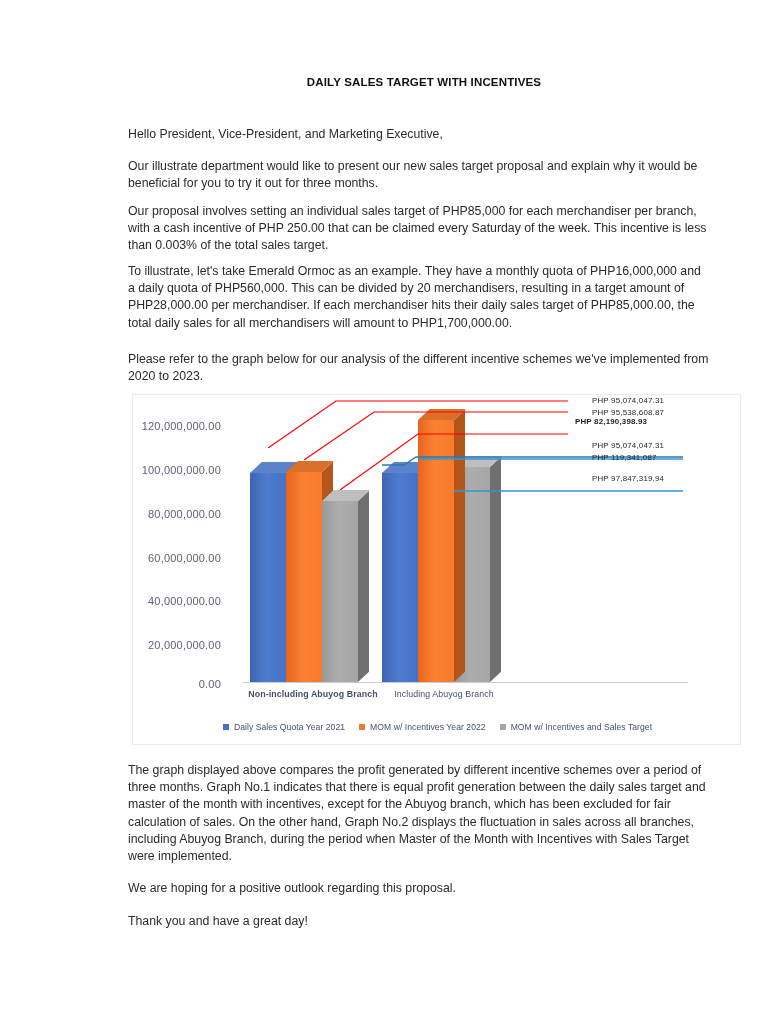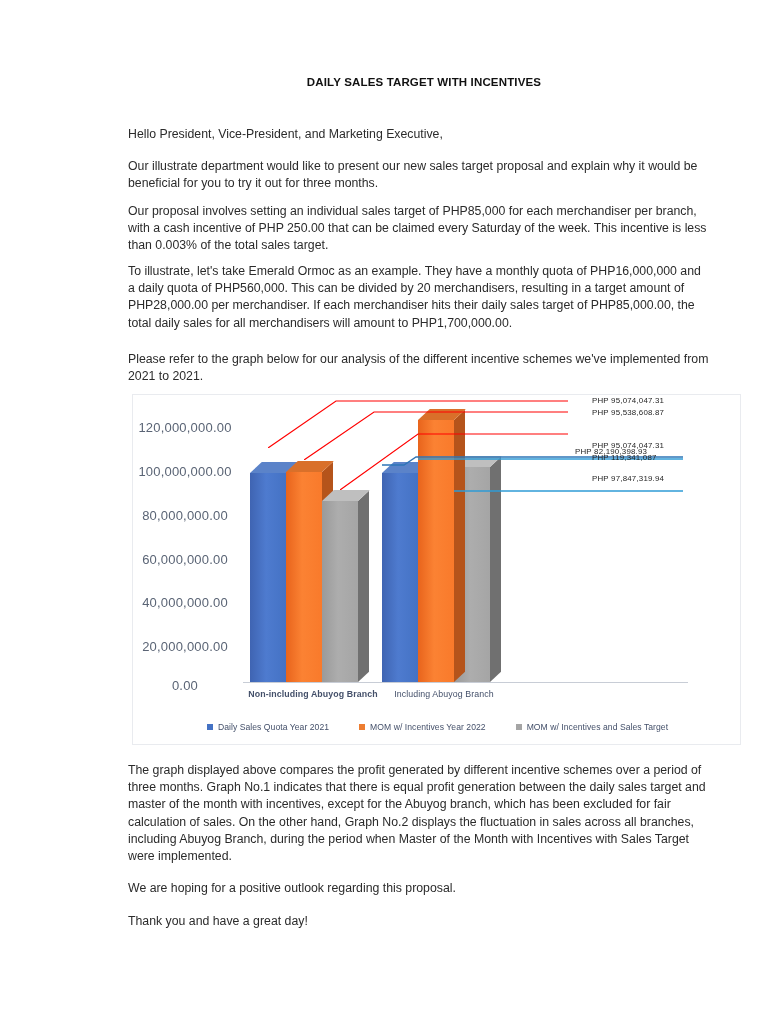--- a/index.html
+++ b/index.html
@@ -60,24 +60,24 @@
     box-sizing: border-box;
   }
   .plot {
     position: absolute;
     left: 0; top: 0;
     width: 609px;
     height: 351px;
   }
   .y-tick {
     position: absolute;
-    right: 4px;
+    right: 16px;
     width: 96px;
-    text-align: center;
-    font-size: 13px;
+    text-align: right;
+    font-size: 11px;
     color: #5a6475;
     letter-spacing: 0.2px;
   }
   .y-labels { position: absolute; left: 4px; top: 0; width: 100px; height: 351px; }
 
   .axis-line {
     position: absolute;
     left: 110px;
     top: 287px;
     width: 445px;
@@ -121,21 +121,21 @@
     letter-spacing: 0.1px;
   }
 
   .legend {
     position: absolute;
     left: 0;
     top: 327px;
     width: 609px;
     display: flex;
     justify-content: center;
-    gap: 30px;
+    gap: 14px;
     align-items: center;
   }
   .legend-item {
     display: flex;
     align-items: center;
     gap: 5px;
     font-size: 8.6px;
     color: #44506a;
     letter-spacing: 0.05px;
   }
@@ -159,21 +159,21 @@
 <body>
 
 <div class="page">
 
   <div class="doc-title">DAILY SALES TARGET WITH INCENTIVES</div>
 
   <div class="body-text" style="top:126px;">Hello President, Vice-President, and Marketing Executive,</div>
   <div class="body-text" style="top:158px;">Our illustrate department would like to present our new sales target proposal and explain why it would be beneficial for you to try it out for three months.</div>
   <div class="body-text" style="top:203px;">Our proposal involves setting an individual sales target of PHP85,000 for each merchandiser per branch, with a cash incentive of PHP 250.00 that can be claimed every Saturday of the week. This incentive is less than 0.003% of the total sales target.</div>
   <div class="body-text" style="top:263px;">To illustrate, let's take Emerald Ormoc as an example. They have a monthly quota of PHP16,000,000 and a daily quota of PHP560,000. This can be divided by 20 merchandisers, resulting in a target amount of PHP28,000.00 per merchandiser. If each merchandiser hits their daily sales target of PHP85,000.00, the total daily sales for all merchandisers will amount to PHP1,700,000.00.</div>
-  <div class="body-text" style="top:351px;">Please refer to the graph below for our analysis of the different incentive schemes we've implemented from 2021 to 2021.</div>
+  <div class="body-text" style="top:351px;">Please refer to the graph below for our analysis of the different incentive schemes we've implemented from 2020 to 2023.</div>
 
   <div class="chart-frame">
 
     <div class="plot">
 
       <div class="y-labels">
         <div class="y-tick" style="top:25px;">120,000,000.00</div>
         <div class="y-tick" style="top:69px;">100,000,000.00</div>
         <div class="y-tick" style="top:113px;">80,000,000.00</div>
         <div class="y-tick" style="top:157px;">60,000,000.00</div>
@@ -251,21 +251,21 @@
         </svg>
       </div>
       <div class="leader-elbow" style="left:321px; top:83px; width:229px; height:2px;">
         <svg width="229" height="2" viewBox="0 0 229 2">
           <line x1="0" y1="1" x2="229" y2="1" stroke="#2E9BD6" stroke-width="1.4"></line>
         </svg>
       </div>
 
       <div class="callout-label" style="left:459px; top:1px;">PHP 95,074,047.31</div>
       <div class="callout-label" style="left:459px; top:13px;">PHP 95,538,608.87</div>
-      <div class="callout-label" style="left:442px; top:52px;">PHP 82,190,398.93</div>
+      <div class="callout-label" style="left:442px; top:22px;font-weight:bold;">PHP 82,190,398.93</div>
       <div class="callout-label" style="left:459px; top:46px;">PHP 95,074,047.31</div>
       <div class="callout-label" style="left:459px; top:58px;">PHP 119,341,087</div>
       <div class="callout-label" style="left:459px; top:79px;">PHP 97,847,319.94</div>
 
       <div class="cat-label" style="left:115px; top:293px; width:130px;font-weight:bold;">Non-including Abuyog Branch</div>
       <div class="cat-label" style="left:251px; top:293px; width:120px;">Including Abuyog Branch</div>
 
       <div class="legend">
         <div class="legend-item">
           <span class="legend-swatch" style="background:#4472C4;"></span>

